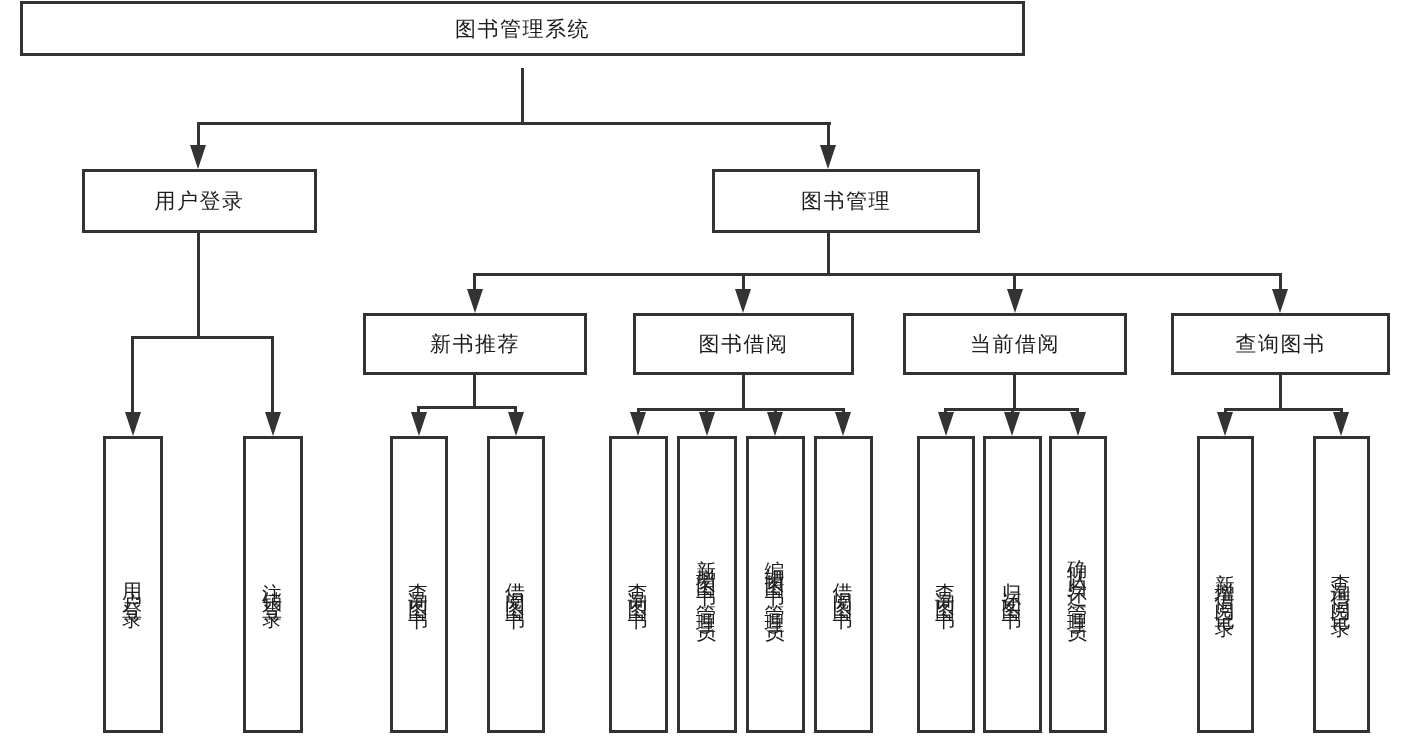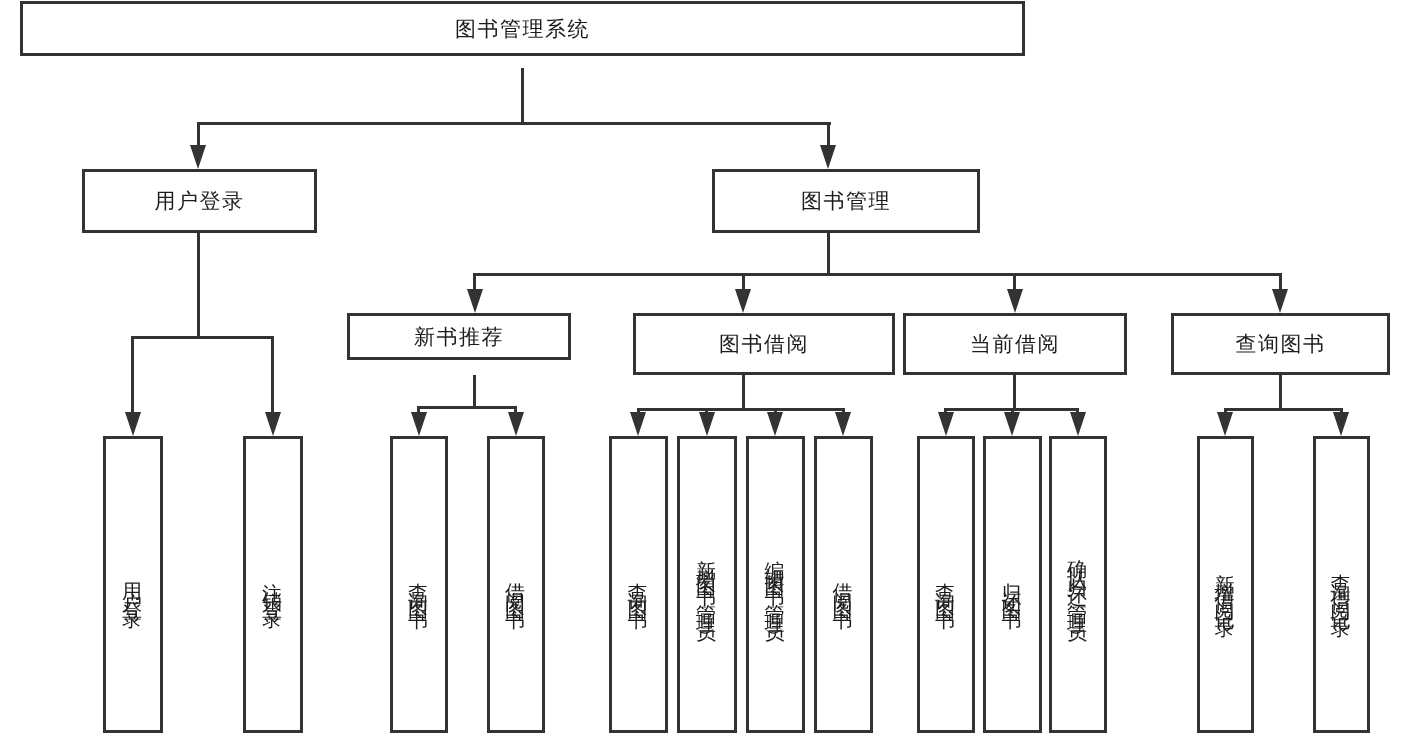--- a/index.html
+++ b/index.html
@@ -40,24 +40,24 @@
     <span>图书管理系统</span>
   </div>
 
   <div class="box hbox" style="left:82px;top:169px;width:235px;height:64px">
     <span>用户登录</span>
   </div>
   <div class="box hbox" style="left:712px;top:169px;width:268px;height:64px">
     <span>图书管理</span>
   </div>
 
-  <div class="box hbox" style="left:347px;top:313px;width:224px;height:47px">
+  <div class="box hbox" style="left:363px;top:313px;width:224px;height:62px">
     <span>新书推荐</span>
   </div>
-  <div class="box hbox" style="left:633px;top:313px;width:262px;height:62px">
+  <div class="box hbox" style="left:633px;top:313px;width:221px;height:62px">
     <span>图书借阅</span>
   </div>
   <div class="box hbox" style="left:903px;top:313px;width:224px;height:62px">
     <span>当前借阅</span>
   </div>
   <div class="box hbox" style="left:1171px;top:313px;width:219px;height:62px">
     <span>查询图书</span>
   </div>
 
   <div class="box vbox" style="left:103px;width:60px">

